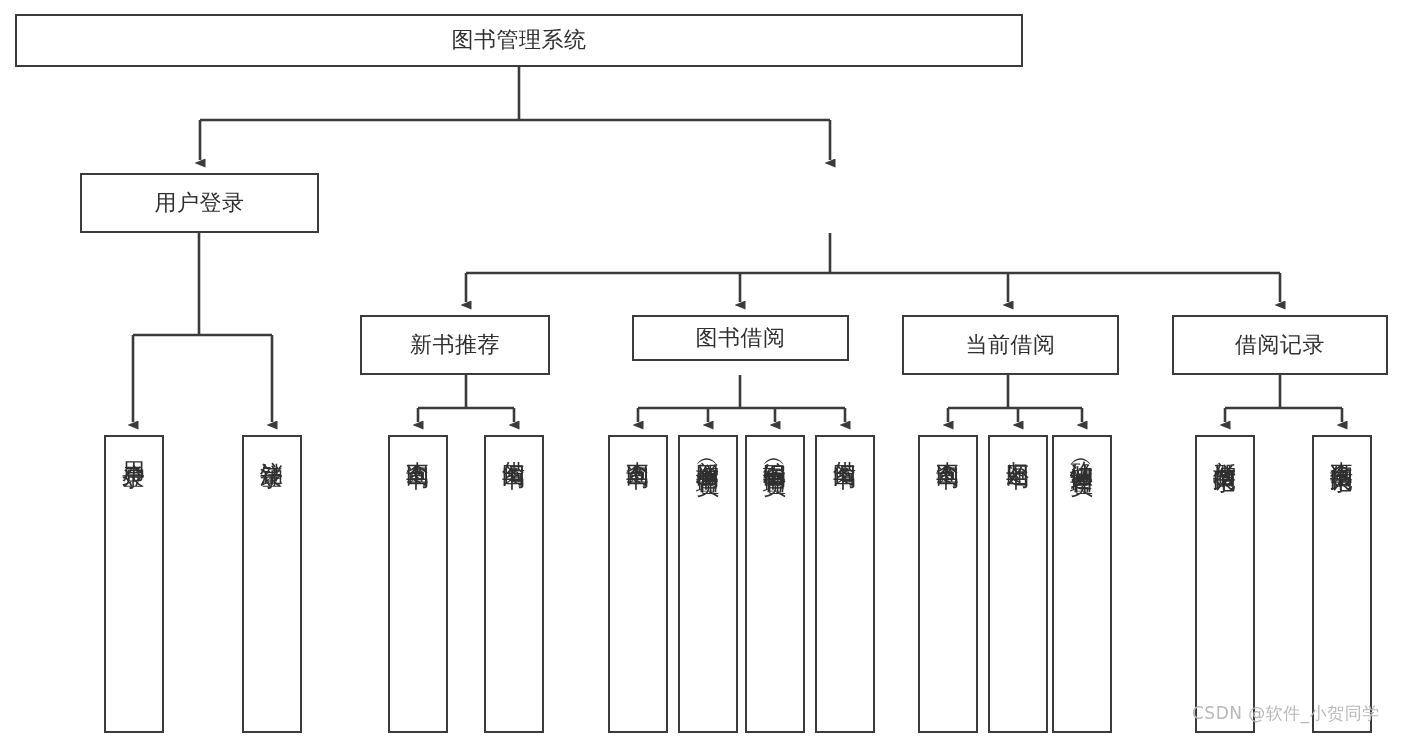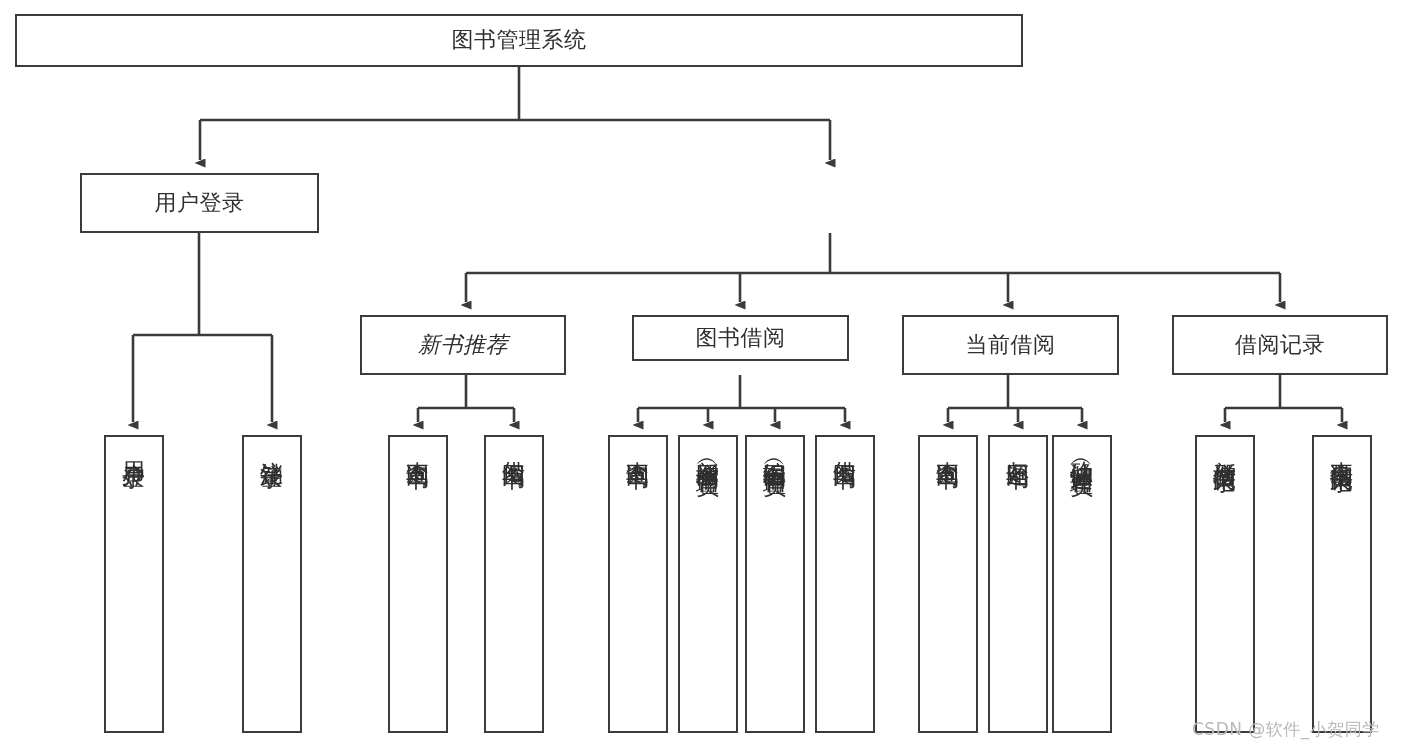--- a/index.html
+++ b/index.html
@@ -126,21 +126,21 @@
   </svg>
 
   <div class="node-box node-h" style="left:15px; top:14px; width:1008px; height:53px;">
     <span class="node-label">图书管理系统</span>
   </div>
 
   <div class="node-box node-h" style="left:80px; top:173px; width:239px; height:60px;">
     <span class="node-label">用户登录</span>
   </div>
 
-  <div class="node-box node-h" style="left:360px; top:315px; width:206px; height:60px;font-style:italic;">
+  <div class="node-box node-h" style="left:360px; top:315px; width:190px; height:60px;">
     <span class="node-label">新书推荐</span>
   </div>
   <div class="node-box node-h" style="left:632px; top:315px; width:217px; height:46px;">
     <span class="node-label">图书借阅</span>
   </div>
   <div class="node-box node-h" style="left:902px; top:315px; width:217px; height:60px;">
     <span class="node-label">当前借阅</span>
   </div>
   <div class="node-box node-h" style="left:1172px; top:315px; width:216px; height:60px;">
     <span class="node-label">借阅记录</span>
@@ -179,15 +179,15 @@
   <div class="node-box node-v" style="left:1052px; top:435px; width:60px; height:298px;">
     <span class="node-label">确认归还（管理员）</span>
   </div>
   <div class="node-box node-v" style="left:1195px; top:435px; width:60px; height:298px;">
     <span class="node-label">新增借阅记录</span>
   </div>
   <div class="node-box node-v" style="left:1312px; top:435px; width:60px; height:298px;">
     <span class="node-label">查询借阅记录</span>
   </div>
 
-  <div class="watermark" style="left:1192px; top:718px;">CSDN @软件_小贺同学</div>
+  <div class="watermark" style="left:1192px; top:702px;">CSDN @软件_小贺同学</div>
 
 </div>
 
 </body></html>

